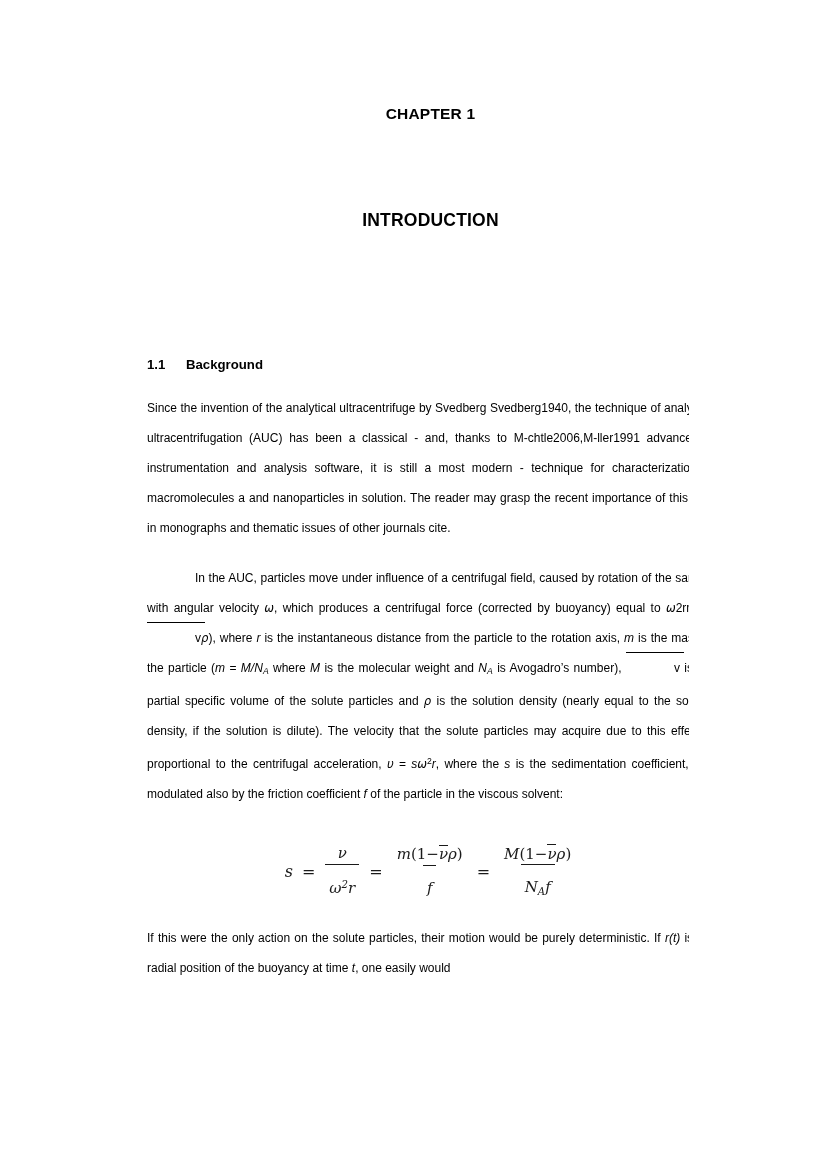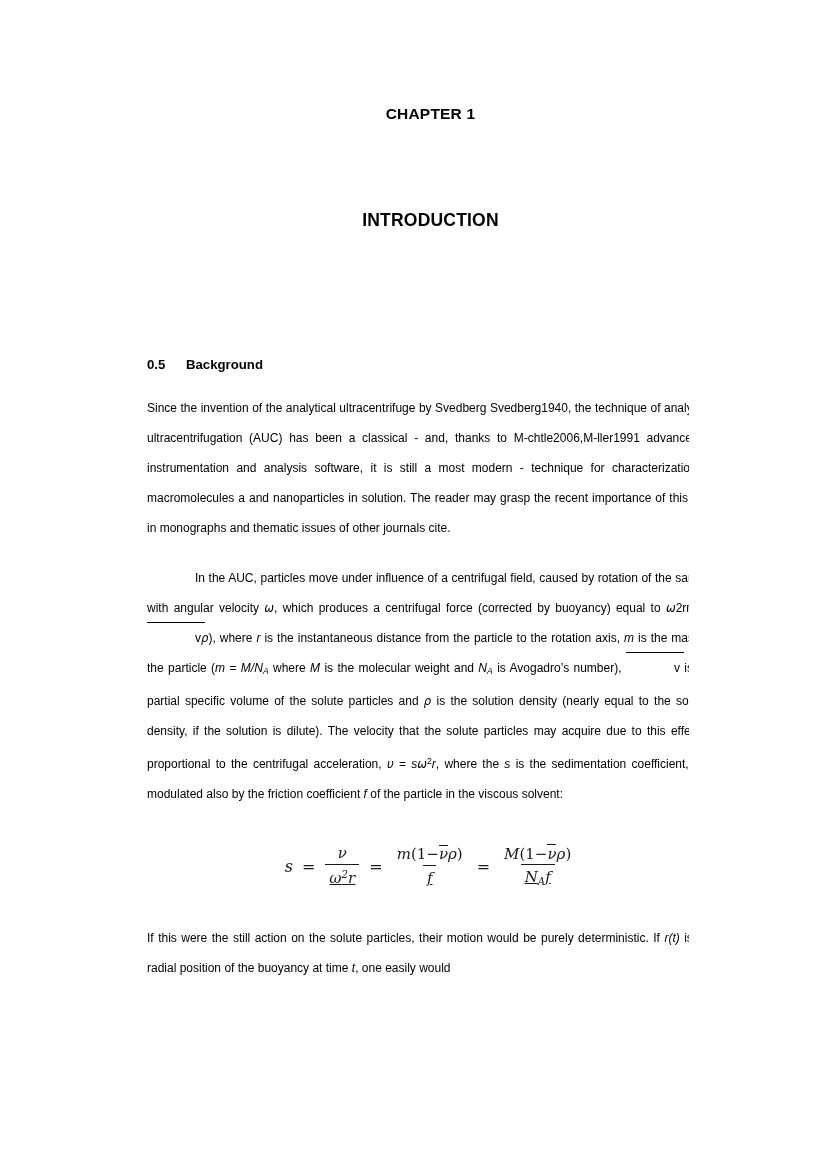--- a/index.html
+++ b/index.html
@@ -147,24 +147,23 @@
     align-items: center;
     vertical-align: middle;
     line-height: 1.18;
     margin: 0 1px;
   }
   .frac .num {
     padding: 0 4px 1px 4px;
     font-size: 15px;
   }
   .frac .den {
-    padding: 4px 4px 0 4px;
+    padding: 14px 4px 0 4px;
     border-top: 1.1px solid #1a1a1a;
     font-size: 15px;
-    text-decoration: underline;
   }
   .it { font-style: italic; }
   .rm { font-style: normal; }
   .eqsub {
     font-size: 0.68em;
     vertical-align: -0.25em;
     font-style: italic;
   }
   .eqsup {
     font-size: 0.68em;
@@ -192,21 +191,21 @@
 </head>
 <body>
 
 <div class="page">
   <div class="content">
 
     <div class="chapter-title">CHAPTER 1</div>
 
     <div class="doc-title">INTRODUCTION</div>
 
-    <div class="section-heading"><span class="sec-num">0.5</span><span>Background</span></div>
+    <div class="section-heading"><span class="sec-num">1.1</span><span>Background</span></div>
 
     <p class="para p1"><span>Since the invention of the analytical ultracentrifuge by Svedberg Svedberg1940, the technique of analytical ultracentrifugation (AUC) has been a classical - and, thanks to M-chtle2006,M-ller1991 advances in instrumentation and analysis software, it is still a most modern - technique for characterization of macromolecules a and nanoparticles in solution.  The reader may grasp the recent importance of this field in monographs and thematic issues of other journals cite.</span></p>
 
     <p class="para p2"><span>In the AUC, particles move under influence of a centrifugal field, caused by rotation of the sample with angular velocity </span><span class="greek">ω</span><span>, which produces a centrifugal force (corrected by buoyancy) equal to </span><span class="greek">ω</span><span>2rm(1−</span><span class="vbar">v</span><span class="greek">ρ</span><span>), where </span><i>r</i><span> is the instantaneous distance from the particle to the rotation axis, </span><i>m</i><span> is the mass of the particle (</span><i>m</i><span> = </span><i>M</i><i>/</i><i>N</i><sub>A</sub><span> where </span><i>M</i><span> is the molecular weight and </span><i>N</i><sub>A</sub><span> is Avogadro’s number), </span><span class="vbar">v</span><span> is the partial specific volume of the solute particles and </span><span class="greek">ρ</span><span> is the solution density (nearly equal to the solvent density, if the solution is dilute).  The velocity that the solute particles may acquire due to this effect is proportional to the centrifugal acceleration, </span><span class="greek">υ</span><span> = </span><i>s</i><span class="greek">ω</span><sup>2</sup><i>r</i><span>, where the </span><i>s</i><span> is the sedimentation coefficient, and modulated also by the friction coefficient </span><i>f</i><span> of the particle in the viscous solvent:</span></p>
 
     <div class="equation">
       <span class="eq-row">
         <span class="eq-sym">s</span>
         <span class="eq-op">=</span>
         <span class="frac">
@@ -219,16 +218,16 @@
           <span class="den"><span class="it">f</span></span>
         </span>
         <span class="eq-op">=</span>
         <span class="frac">
           <span class="num"><span class="it">M</span><span class="rm">(1</span><span class="rm">−</span><span class="gk nubar">ν</span><span class="gk">ρ</span><span class="rm">)</span></span>
           <span class="den"><span class="it">N</span><span class="eqsub">A</span><span class="it">f</span></span>
         </span>
       </span>
     </div>
 
-    <p class="para p3"><span>If this were the still action on the solute particles, their motion would be purely deterministic.  If </span><i>r</i><i>(</i><i>t</i><i>)</i><span> is the radial position of the buoyancy at time </span><i>t</i><span>, one easily would</span></p>
+    <p class="para p3"><span>If this were the only action on the solute particles, their motion would be purely deterministic.  If </span><i>r</i><i>(</i><i>t</i><i>)</i><span> is the radial position of the buoyancy at time </span><i>t</i><span>, one easily would</span></p>
 
   </div>
 </div>
 
 </body></html>

